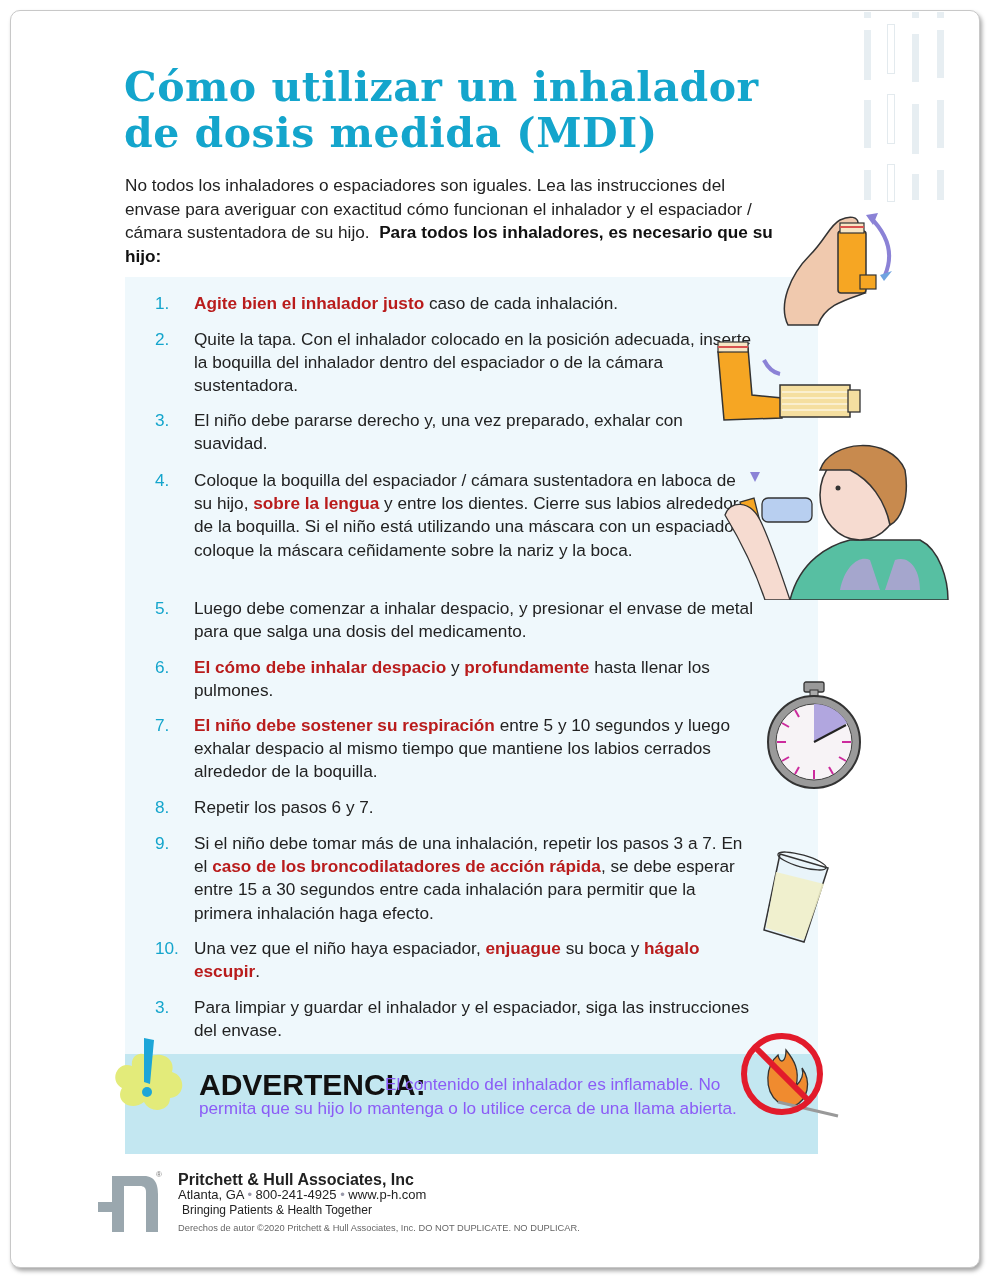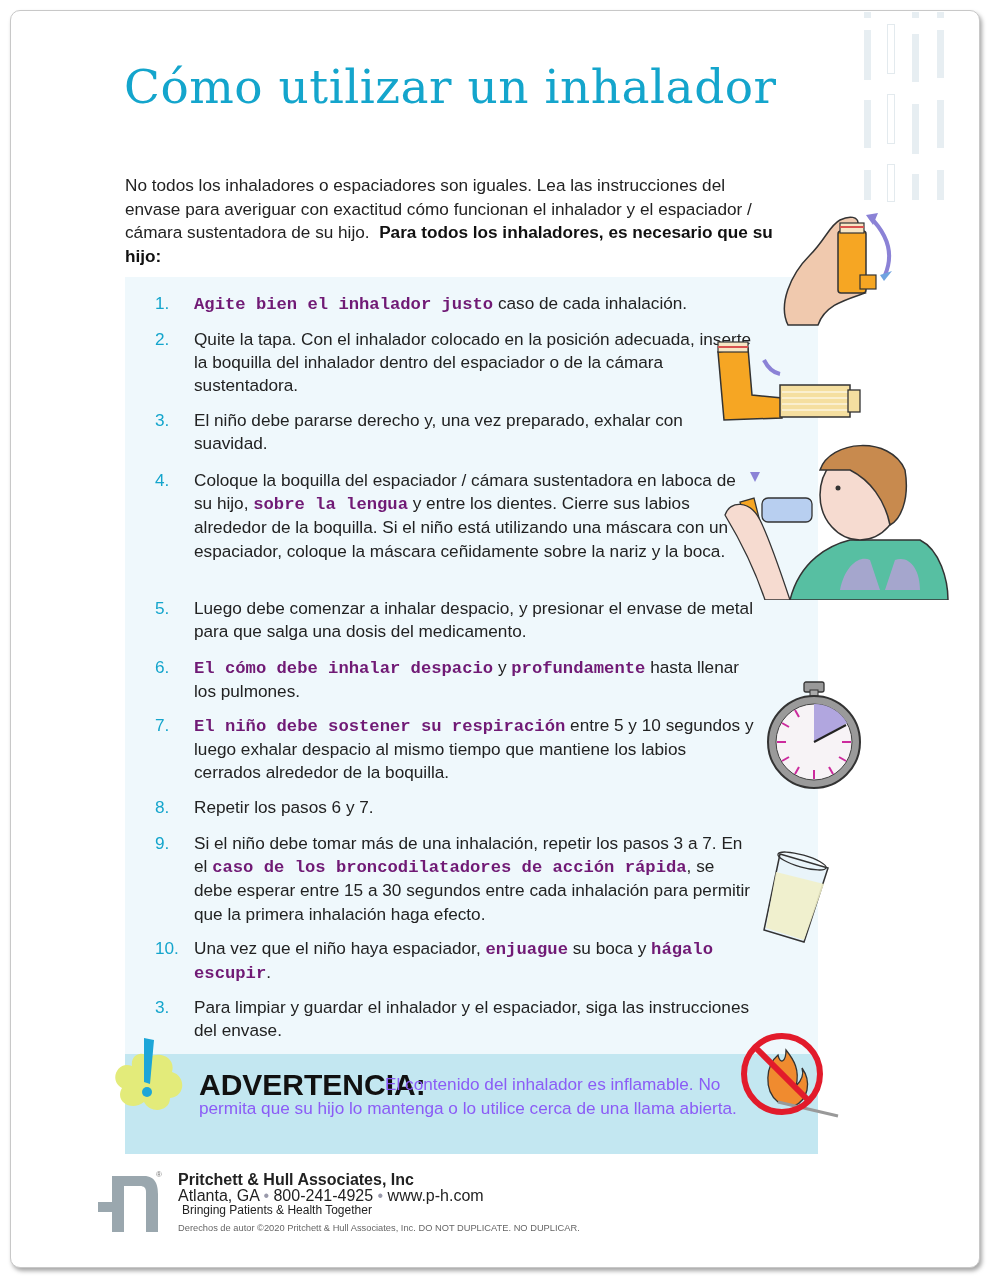--- a/index.html
+++ b/index.html
@@ -8,51 +8,51 @@
     position: absolute; left: 10px; top: 10px; width: 968px; height: 1256px;
     background: #ffffff; border: 1px solid #c8c8c8; border-radius: 10px;
     box-shadow: 2px 3px 4px rgba(0,0,0,0.35);
   }
   .deco-bars { position: absolute; left: 862px; top: 12px; width: 100px; height: 190px; }
   .deco-bars span { position: absolute; width: 7px; background: #e7eef2; }
   .deco-bars span.outline { background: transparent; border: 1px solid #e3eaee; width: 6px; }
 
   .title {
     position: absolute; left: 124px; top: 64px; width: 720px;
-    font-family: "DejaVu Serif", serif; font-weight: normal; color: #14a5cc;
-    font-size: 47px; line-height: 46px; letter-spacing: 0.5px;
+    font-family: "DejaVu Serif", serif; font-weight: bold; color: #14a5cc;
+    font-size: 41px; line-height: 46px; letter-spacing: 0.5px;
   }
   .intro {
     position: absolute; left: 125px; top: 174px; width: 650px;
     font-size: 17.2px; line-height: 23.5px; color: #222;
   }
   .intro b { color: #111; }
 
   .steps-box {
     position: absolute; left: 125px; top: 277px; width: 693px; height: 777px;
     background: #eff8fc;
   }
   .warn-box {
     position: absolute; left: 125px; top: 1054px; width: 693px; height: 100px;
     background: #c3e7f1;
   }
   .step { position: absolute; left: 155px; width: 600px; font-size: 17.2px; line-height: 23.2px; color: #222; }
   .step .num { position: absolute; left: 0; top: 0; width: 36px; color: #14a5cc; }
   .step .txt { margin-left: 39px; display: block; }
-  .step b { color: #701a75; font-family: Liberation Mono, monospace; }
+  .step b { color: #b91c1c; }
 
   .warn-title { position: absolute; left: 199px; top: 1068px; font-size: 30px; font-weight: bold; color: #111; }
   .warn-text { position: absolute; left: 199px; top: 1073px; width: 560px; font-size: 17.2px; line-height: 23.5px; color: #8b5cf6; text-indent: 186px; }
 
   .illus { position: absolute; }
 
   .footer-logo { position: absolute; left: 98px; top: 1172px; width: 64px; height: 64px; }
   .reg { position: absolute; left: 156px; top: 1170px; font-size: 8px; color: #777; }
   .f-company { position: absolute; left: 178px; top: 1171px; font-size: 16px; font-weight: bold; color: #222; }
-  .f-contact { position: absolute; left: 178px; top: 1187px; font-size: 16px; color: #222; }
+  .f-contact { position: absolute; left: 178px; top: 1187px; font-size: 13px; color: #222; }
   .f-contact .dot { color: #99a; }
   .f-tag { position: absolute; left: 182px; top: 1203px; font-size: 12px; color: #222; }
   .f-copy { position: absolute; left: 178px; top: 1223px; font-size: 9.3px; color: #666; }
 </style>
 </head>
 <body>
 
 <div class="page"></div>
 
 <div class="deco-bars">
@@ -68,20 +68,21 @@
   <span style="left:50px;top:92px;height:50px"></span>
   <span style="left:75px;top:88px;height:48px"></span>
   <span style="left:2px;top:158px;height:30px"></span>
   <span class="outline" style="left:25px;top:152px;height:36px"></span>
   <span style="left:50px;top:162px;height:26px"></span>
   <span style="left:75px;top:158px;height:30px"></span>
 </div>
 
 <h1 class="title" style="margin:0">
   <span>Cómo utilizar un inhalador</span><br>
+  <span>de dosis medida (MDI)</span>
 </h1>
 
 <div class="intro">
   <span>No todos los inhaladores o espaciadores son iguales. Lea las instrucciones del envase para averiguar con exactitud cómo funcionan el inhalador y el espaciador / cámara sustentadora de su hijo.</span>&nbsp;
   <b>Para todos los inhaladores, es necesario que su hijo:</b>
 </div>
 
 <div class="steps-box"></div>
 <div class="warn-box"></div>
 

